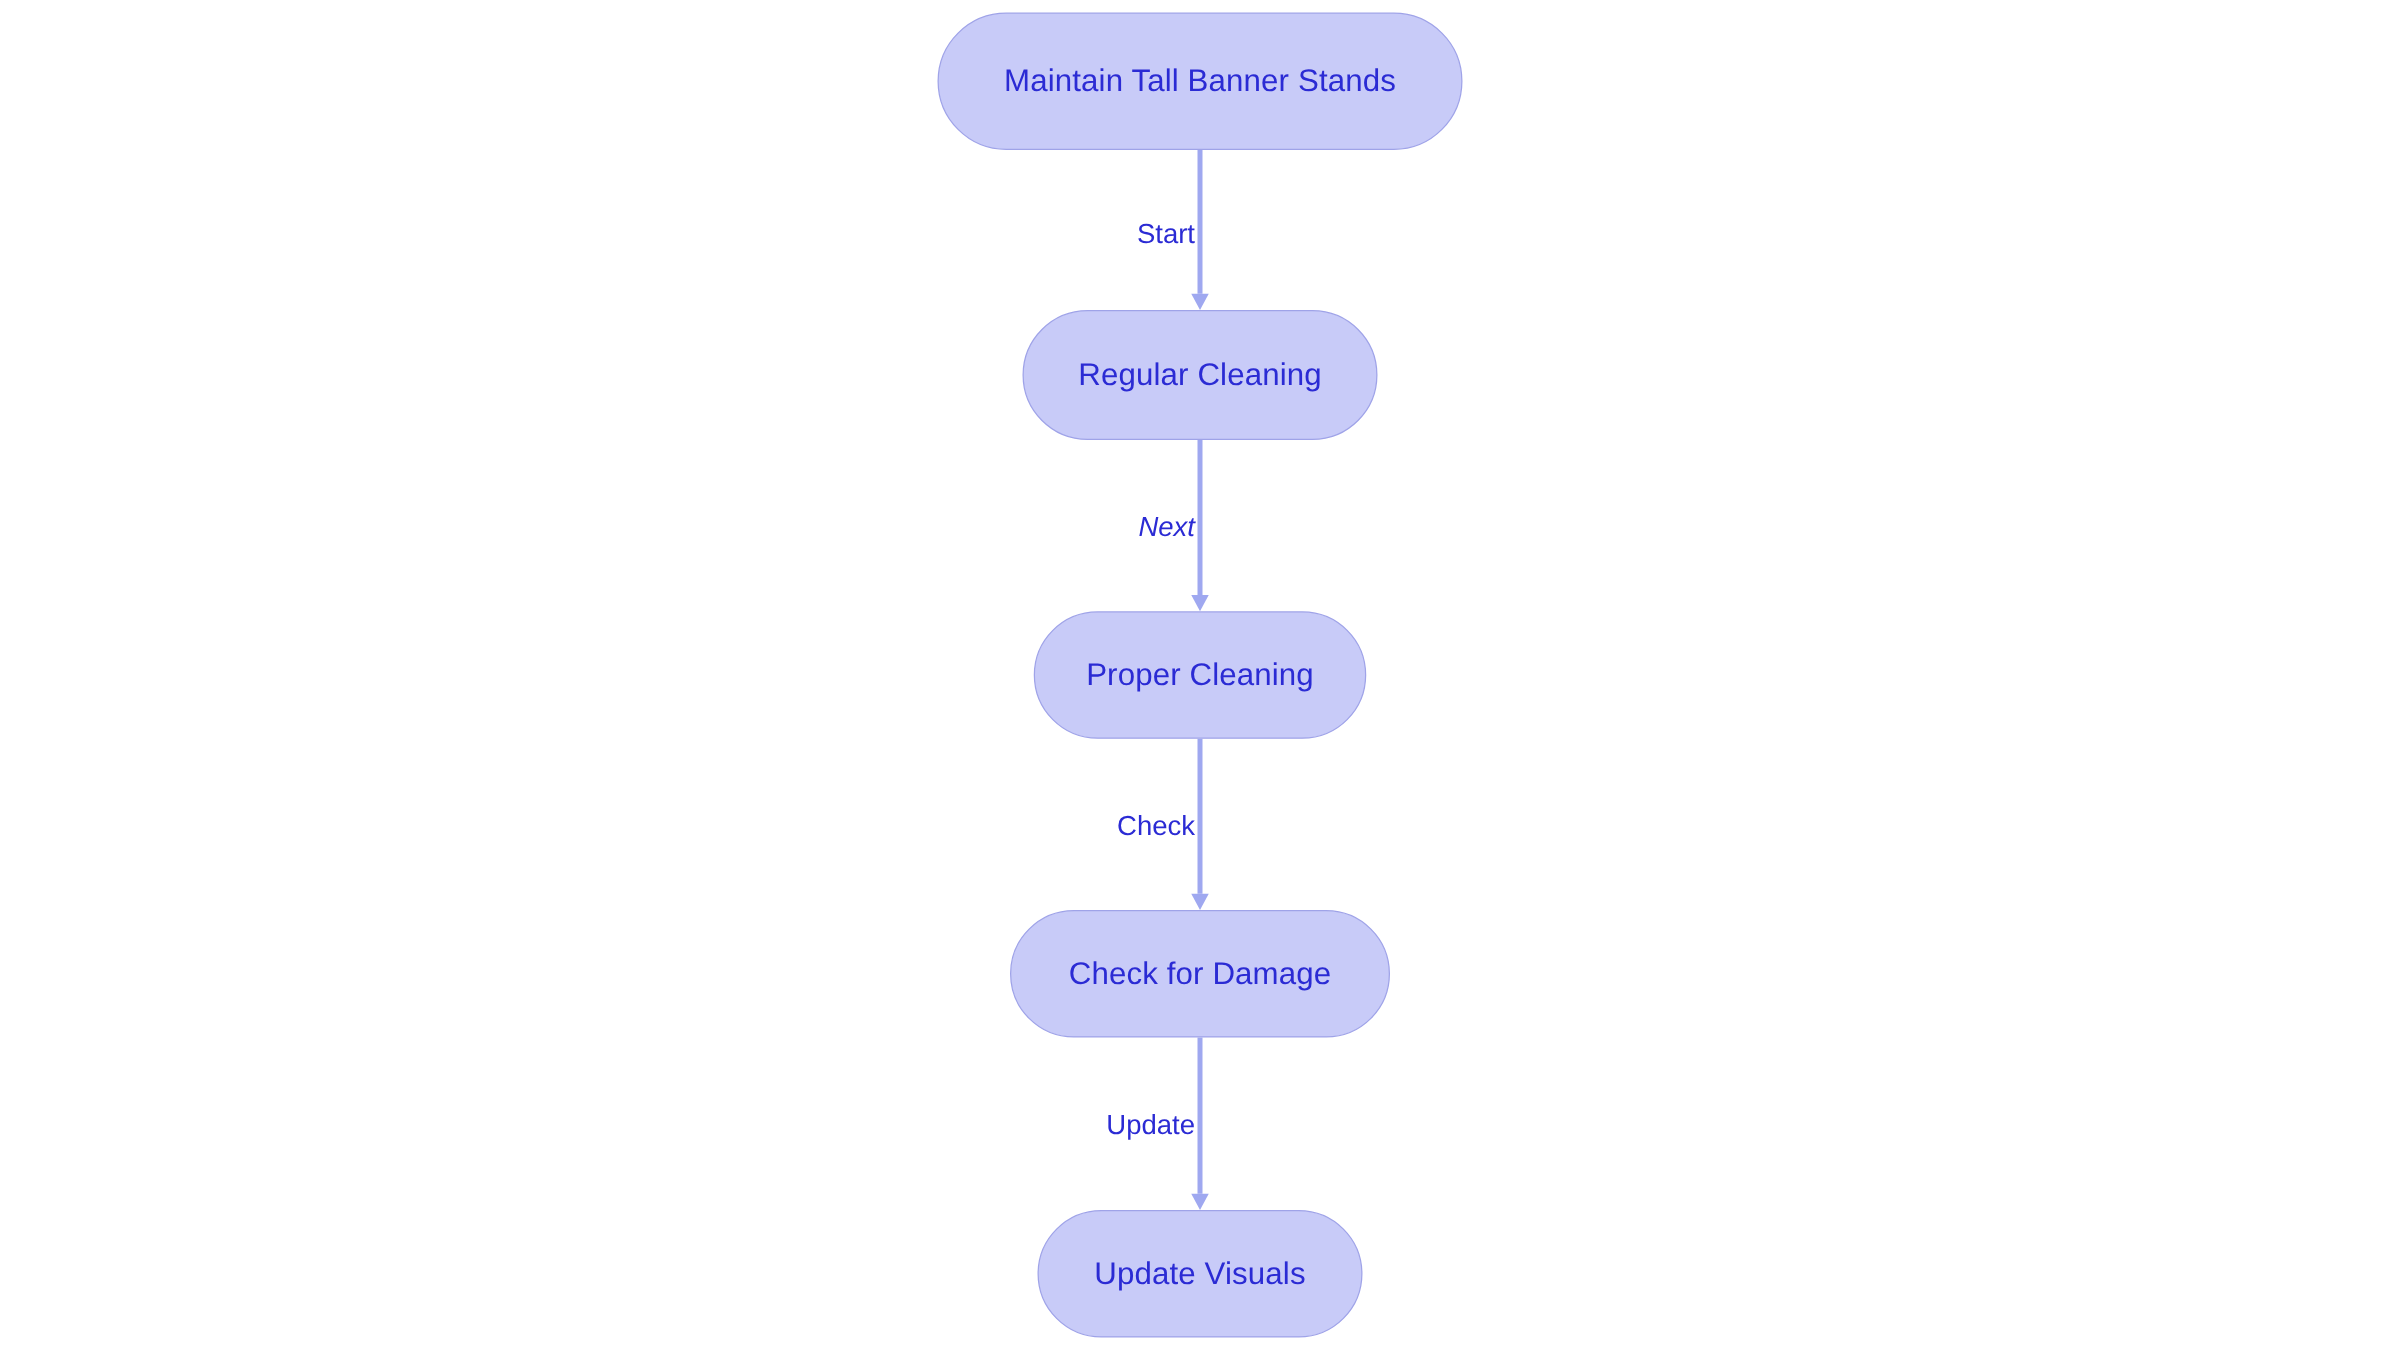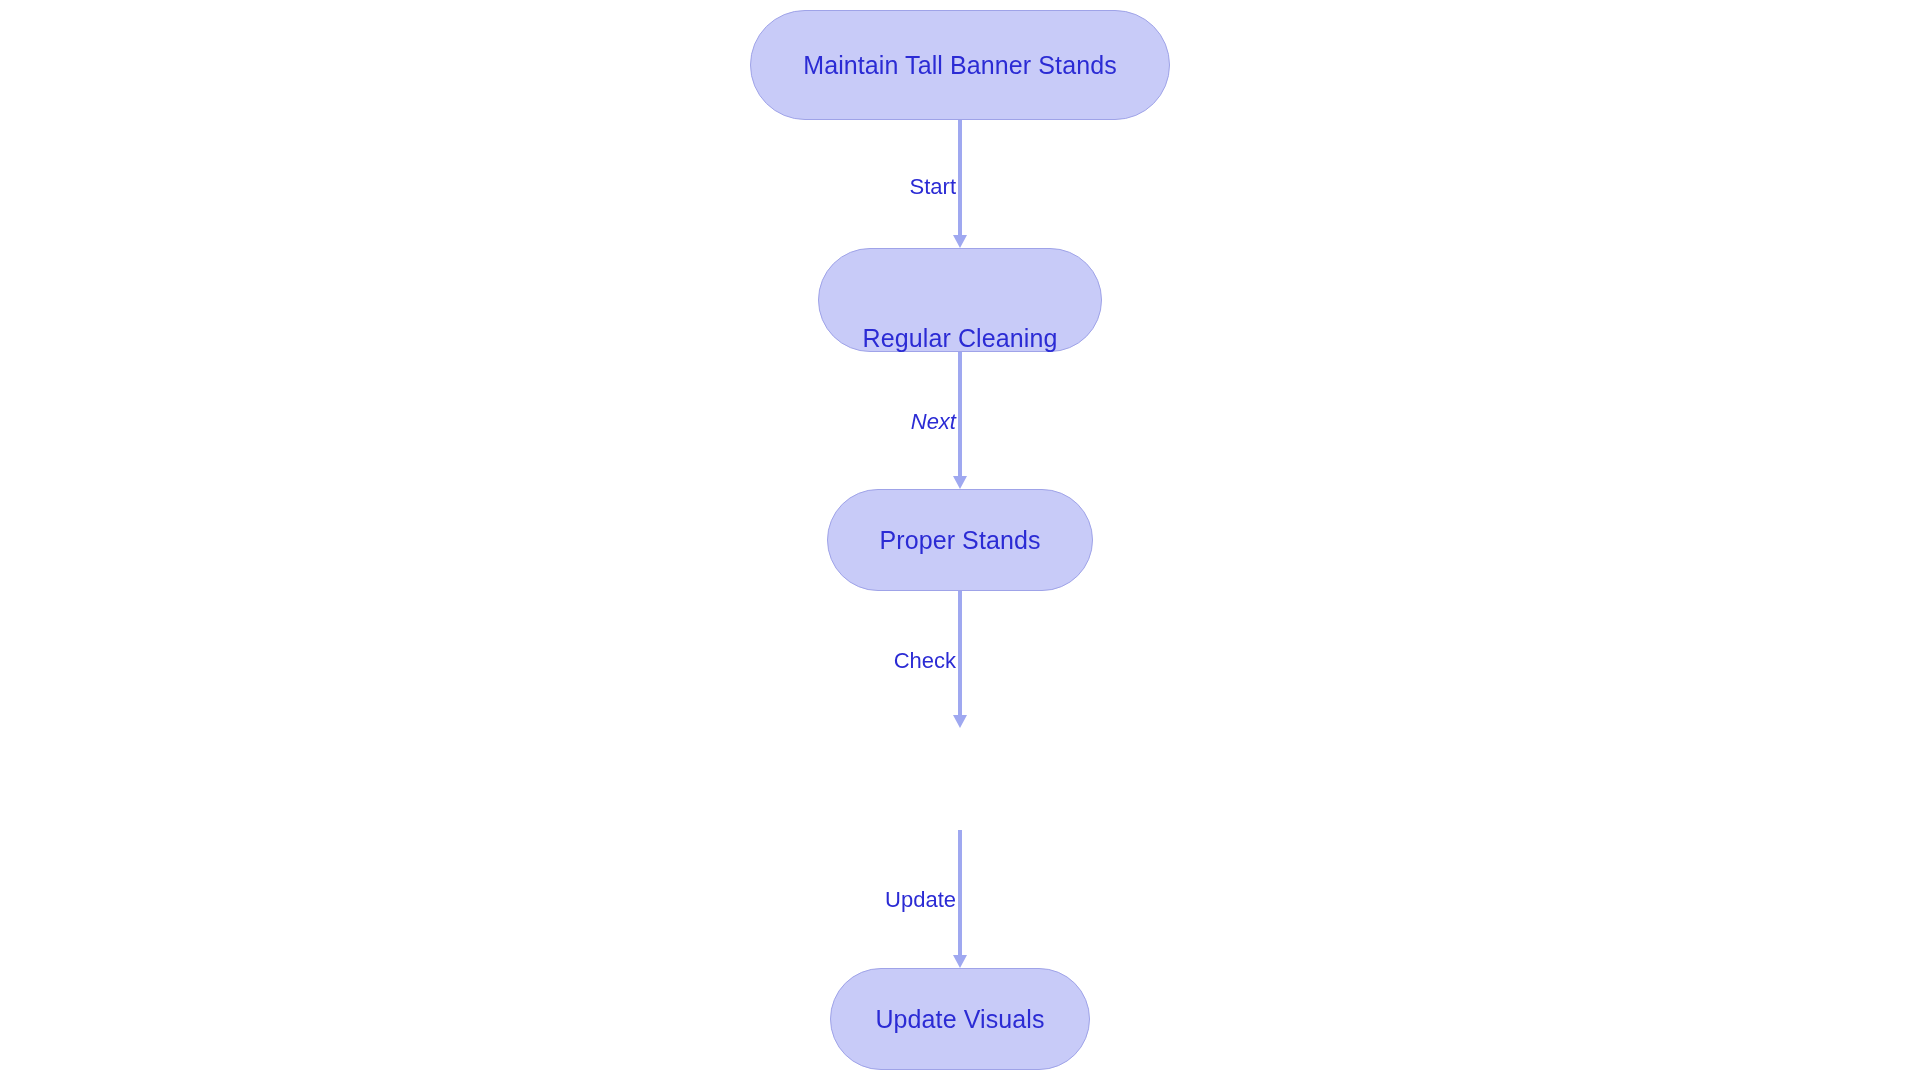--- a/index.html
+++ b/index.html
@@ -45,21 +45,21 @@
   }
   .node-label {
     color: #2b2bd4;
     font-size: 25px;
     font-weight: 400;
     line-height: 1;
   }
 
   
   .node-0 { left: 750px;  top: 10px;   width: 420px; height: 110px; }
-  .node-1 { left: 818px;  top: 248px;  width: 284px; height: 104px; align-items: flex-end; }
+  .node-1 { left: 818px;  top: 248px;  width: 284px; height: 104px; }
   .node-2 { left: 827px;  top: 489px;  width: 266px; height: 102px; }
   .node-3 { left: 808px;  top: 728px;  width: 304px; height: 102px; }
   .node-4 { left: 830px;  top: 968px;  width: 260px; height: 102px; }
 
   
   .connector {
     position: absolute;
     left: 953px;
     width: 14px;
   }
@@ -132,29 +132,32 @@
       <span class="node-label">Regular Cleaning</span>
     </div>
 
     <div class="connector conn-1">
       <div class="line"></div>
       <div class="arrowhead"></div>
     </div>
     <div class="edge-label elabel-1">Next</div>
 
     <div class="node node-2">
-      <span class="node-label">Proper Stands</span>
+      <span class="node-label">Proper Cleaning</span>
     </div>
 
     <div class="connector conn-2">
       <div class="line"></div>
       <div class="arrowhead"></div>
     </div>
     <div class="edge-label elabel-2">Check</div>
 
+    <div class="node node-3">
+      <span class="node-label">Check for Damage</span>
+    </div>
 
     <div class="connector conn-3">
       <div class="line"></div>
       <div class="arrowhead"></div>
     </div>
     <div class="edge-label elabel-3">Update</div>
 
     <div class="node node-4">
       <span class="node-label">Update Visuals</span>
     </div>

